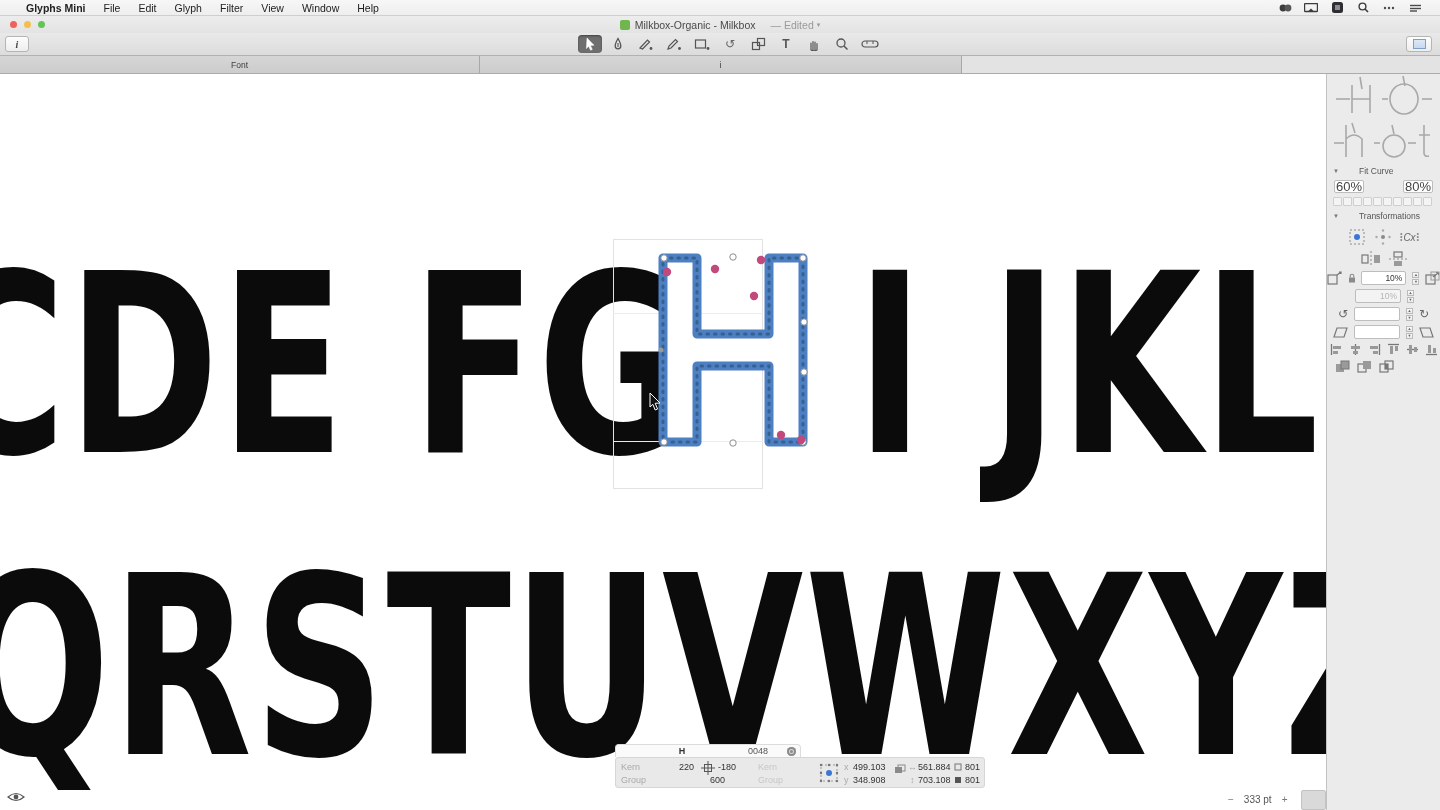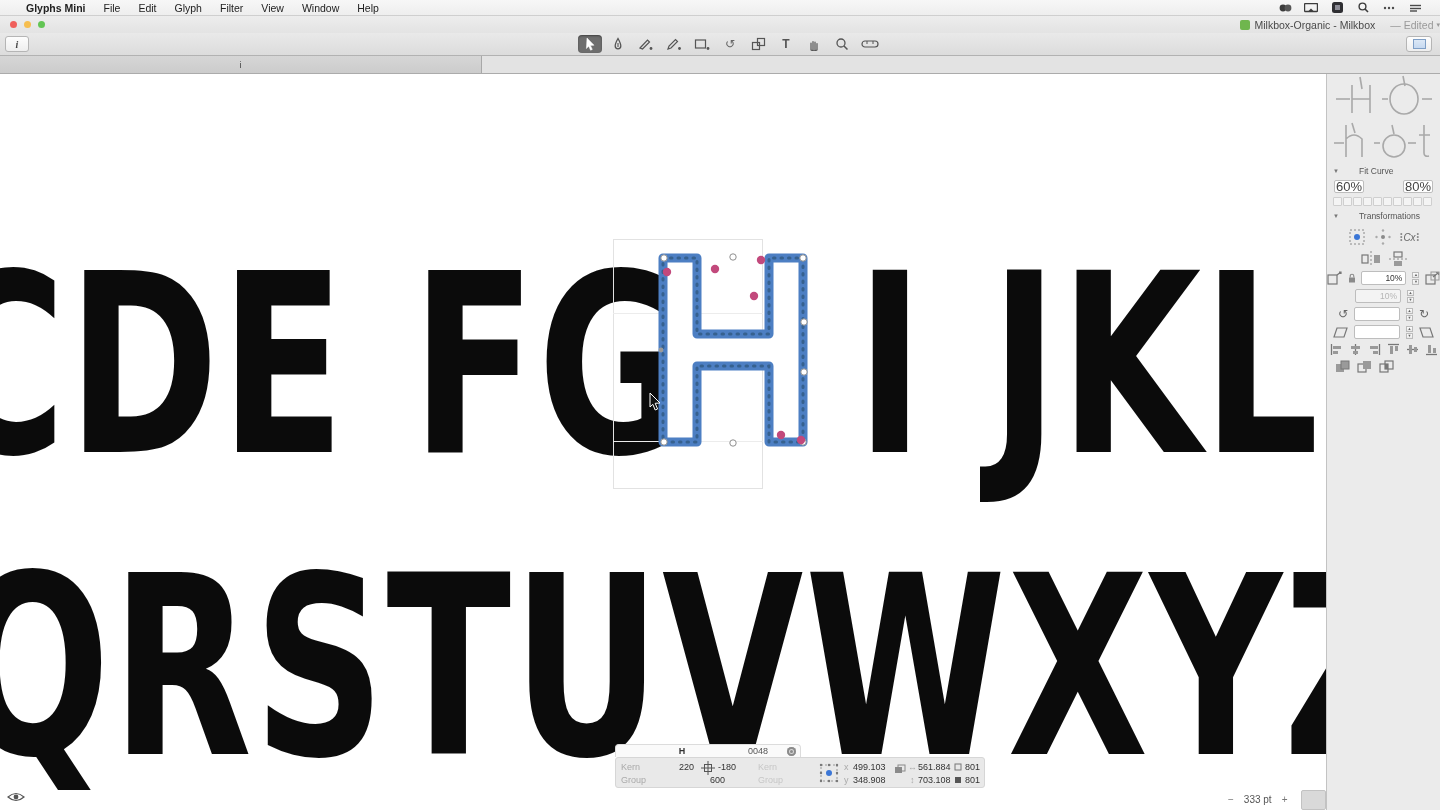--- a/index.html
+++ b/index.html
@@ -13,21 +13,21 @@
   .menubar .apple { margin:0 14px 0 12px; font-size:11px; }
   .menubar .mitem { margin-right:18px; }
   .menubar .appname { font-weight:bold; margin-right:18px; }
   .menubar .spacer { flex:1; }
   .statusicons { display:flex; align-items:center; gap:12px; margin-right:18px; }
   .statusicons .sic { width:14px; height:11px; display:flex; align-items:center; justify-content:center; }
 
   
   .titlebar { position:absolute; left:0; top:16px; width:1440px; height:17px;
               background:linear-gradient(#ededed,#e3e3e3); display:flex; align-items:center;
-              justify-content:flex-end; font-size:10.5px; color:#4a4a4a; z-index:39; }
+              justify-content:center; font-size:10.5px; color:#4a4a4a; z-index:39; }
   .lights { position:absolute; left:10px; top:5px; display:flex; gap:7px; }
   .light { width:7px; height:7px; border-radius:50%; }
   .light.r { background:#f0605c; } .light.y { background:#f6be4f; } .light.g { background:#62c554; }
   .titlebar .docicon { width:10px; height:10px; border-radius:2px; background:#6fb64e; margin-right:5px; }
   .titlebar .edited { color:#9a9a9a; margin-left:15px; }
   .titlebar .chev { color:#9a9a9a; font-size:7px; margin-left:3px; }
 
   
   .toolbar { position:absolute; left:0; top:33px; width:1440px; height:23px;
              background:linear-gradient(#e9e9e9,#dcdcdc); border-bottom:1px solid #b2b2b2; z-index:38; }
@@ -243,20 +243,21 @@
           <line x1="12" y1="3" x2="12" y2="6" stroke="#555" stroke-width="1"></line>
         </svg>
     </div>
   </div>
   <div class="paneltogglebtn">
     <span class="pt"></span>
   </div>
 </div>
 
 <div class="tabbar">
+  <div class="tab t1">Font</div>
   <div class="tab t2">i</div>
   <div class="tab tabfill"></div>
 </div>
 
 <div class="canvas">
 
   <div class="bigrow row-topleft">CDE FG</div>
   <div class="bigrow row-topright">I JKL</div>
   <div class="bigrow row-bottom">QRSTUVWXYZ</div>
 

